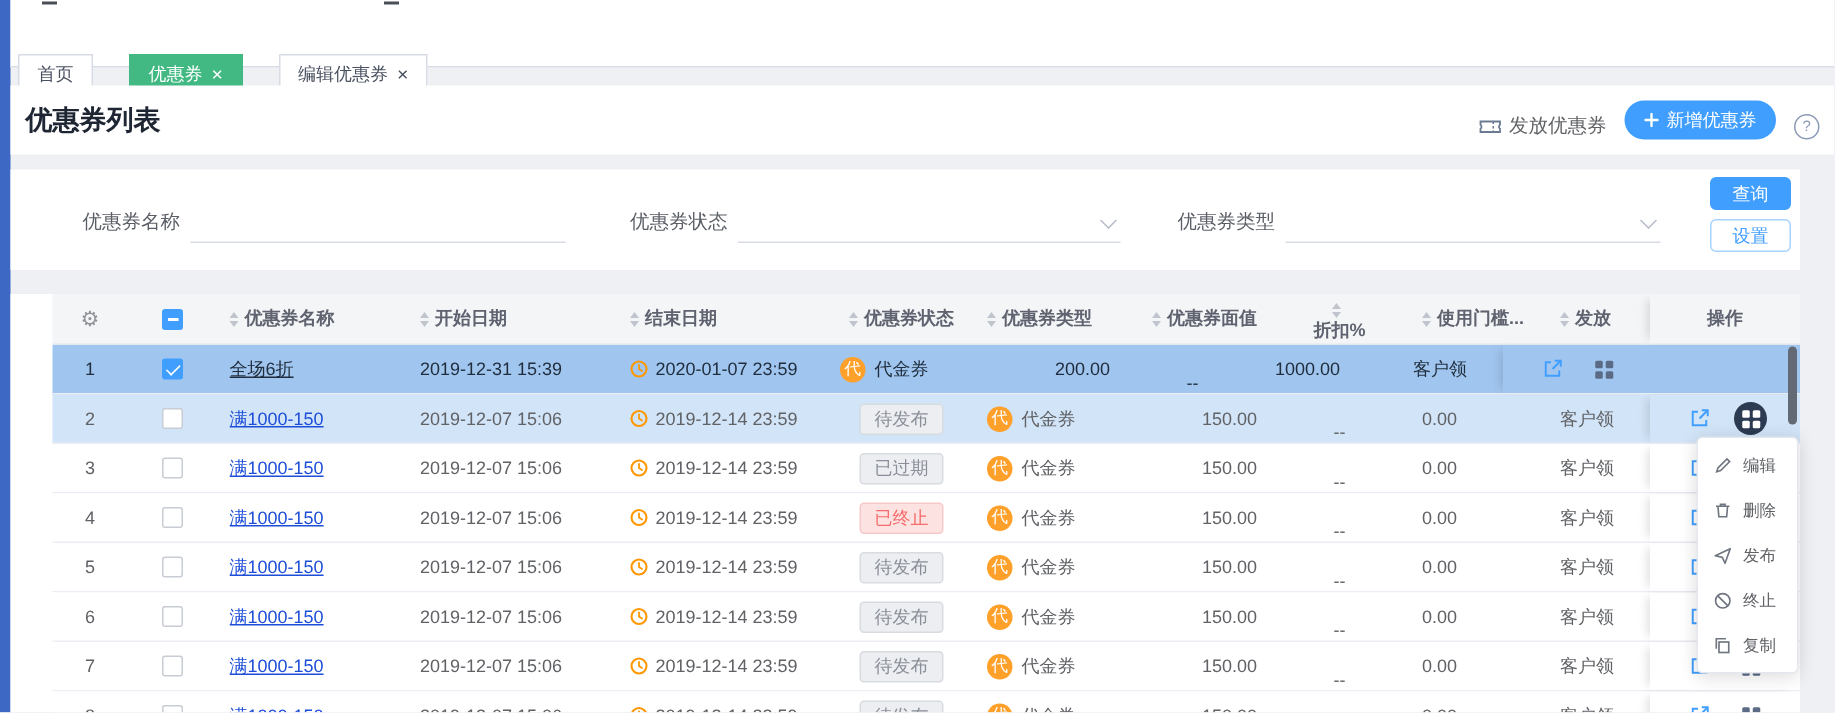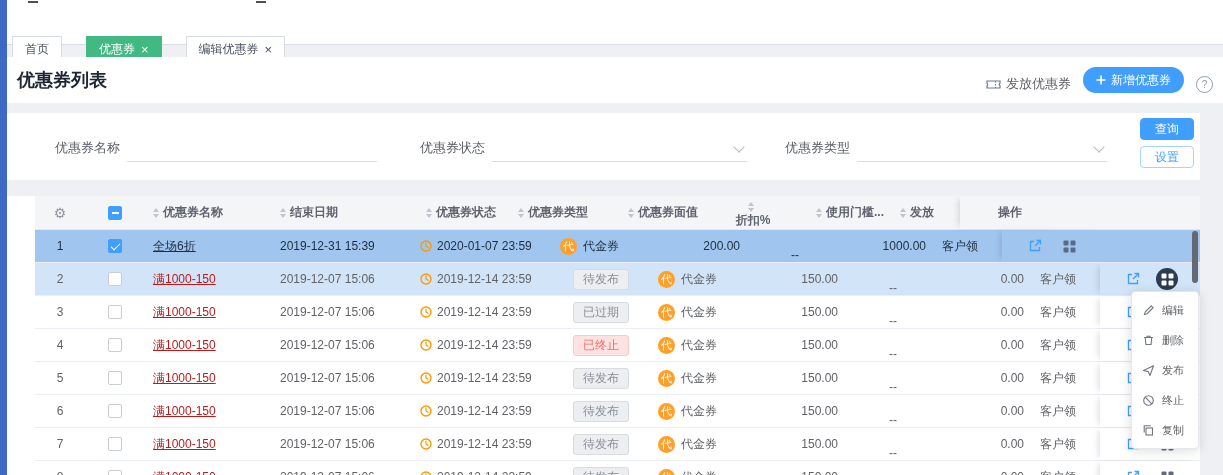--- a/index.html
+++ b/index.html
@@ -55,29 +55,29 @@
         flex:none;height:100%;overflow:hidden;white-space:nowrap;}
   .c-idx{width:50px;justify-content:center;}
   .c-chk{width:60px;justify-content:center;}
   .c-name{width:127px;}
   .c-start{width:140px;}
   .c-end{width:140px;}
   .c-status{width:98px;justify-content:center;}
   .c-type{width:118px;}
   .c-value{width:84px;justify-content:flex-end;padding-right:14px;}
   .c-discount{width:88px;justify-content:flex-end;padding-right:14px;flex-direction:column;}
-  .c-threshold{width:92px;justify-content:flex-end;padding-right:8px;}
+  .c-threshold{width:92px;padding-right:8px;}
   .c-issue{width:68px;}
   .c-actions{width:100px;justify-content:center;gap:12px;box-shadow:-5px 0 6px -3px rgba(0,0,0,.12);}
 
   .trow{display:flex;height:32px;border-bottom:1px solid #ebeef5;background:#fff;}
   .trow.selected{background:#a0c5ee;}
   .trow.highlight{background:#d2e4f7;}
   .trow.selected .cell,.trow.selected .name-link{color:#1f2d3d;}
-  .name-link{color:#b91c1c;text-decoration:underline;cursor:pointer;overflow:hidden;text-overflow:ellipsis;}
+  .name-link{color:#1d4ed8;text-decoration:underline;cursor:pointer;overflow:hidden;text-overflow:ellipsis;}
 
   .badge{padding:2px 9px;border-radius:3px;font-size:12px;line-height:15px;white-space:nowrap;}
   .badge.running{background:#4fd5c0;color:#fff;border:1px solid #3ec7b1;}
   .badge.pending,.badge.expired{background:#eceef1;color:#8a8f99;border:1px solid #d8dbe0;}
   .badge.terminated{background:#fde2e2;color:#f56c6c;border:1px solid #f8c9c9;}
 
   .type-badge{width:17px;height:17px;border-radius:50%;background:#ffa02a;color:#fff;font-size:11px;
               line-height:17px;text-align:center;margin-right:6px;flex:none;}
   .clock{margin-right:5px;flex:none;}
   .act{display:flex;align-items:center;justify-content:center;width:22px;height:22px;cursor:pointer;flex:none;}
@@ -180,20 +180,27 @@
       </div>
       <div class="cell c-chk">
         <span class="cb indeterminate"></span>
       </div>
       <div class="cell c-name">
         <span class="sort">
             <i class="up"></i>
             <i class="dn"></i>
           </span>
         <span>优惠券名称</span>
+      </div>
+      <div class="cell c-start">
+        <span class="sort">
+            <i class="up"></i>
+            <i class="dn"></i>
+          </span>
+        <span>开始日期</span>
       </div>
       <div class="cell c-end">
         <span class="sort">
             <i class="up"></i>
             <i class="dn"></i>
           </span>
         <span>结束日期</span>
       </div>
       <div class="cell c-status">
         <span class="sort">

